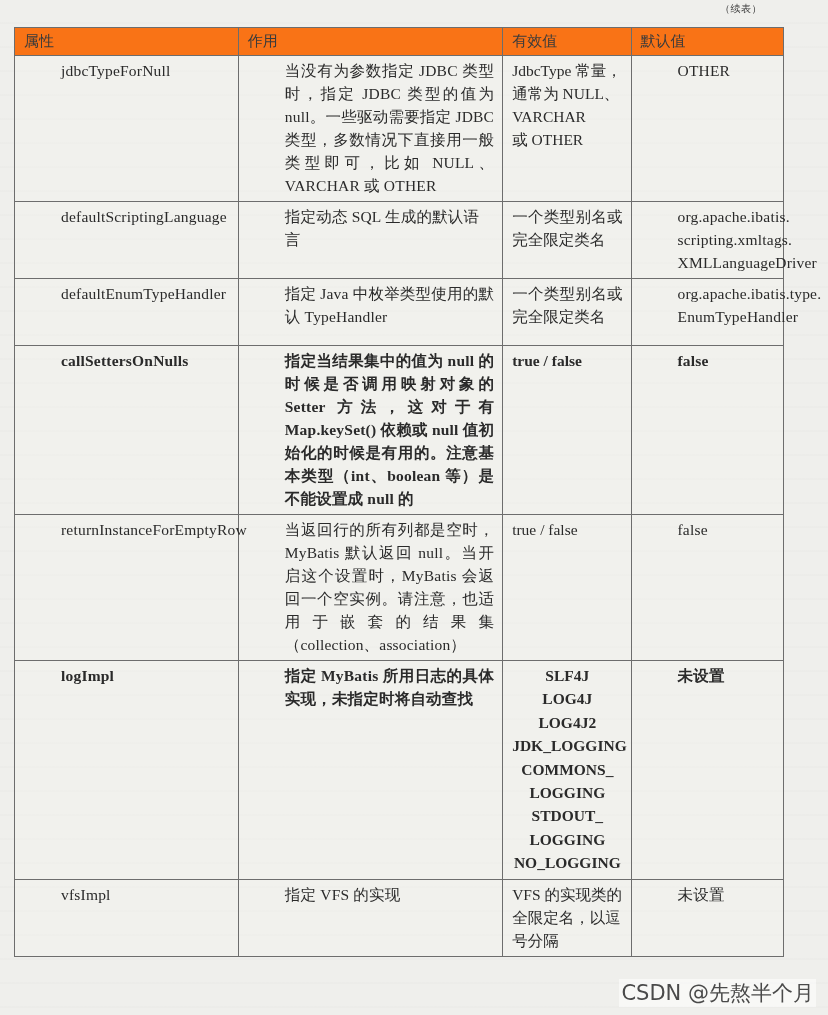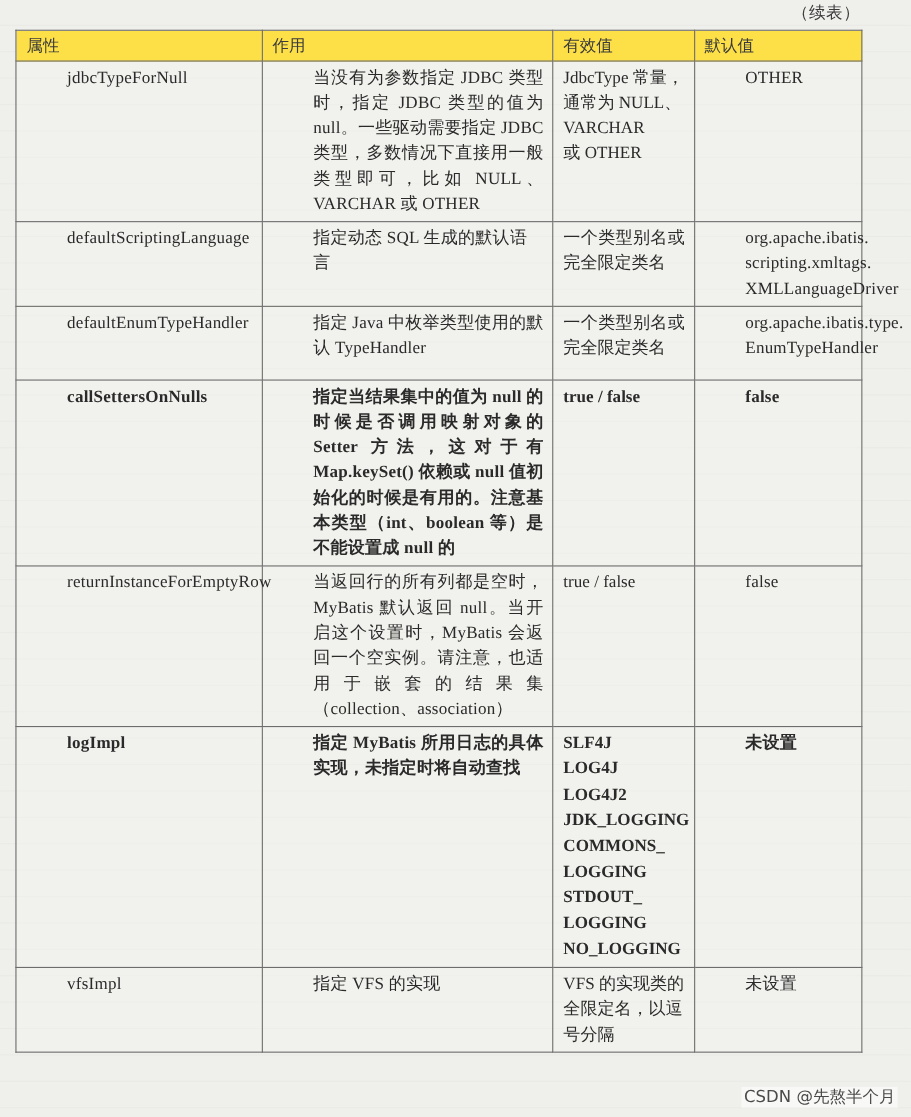--- a/index.html
+++ b/index.html
@@ -19,21 +19,21 @@
       position: absolute;
       left: 0; top: 0; width: 828px; height: 1015px;
       background:
         repeating-linear-gradient(180deg, rgba(0,0,0,0.0) 0px, rgba(0,0,0,0.0) 22px, rgba(0,0,0,0.025) 23px, rgba(0,0,0,0.0) 24px);
       pointer-events: none;
     }
     .caption {
       position: absolute;
       left: 720px;
       top: 2px;
-      font-size: 15px;
+      font-size: 10px;
       color: #3a3a3a;
       letter-spacing: 0.5px;
       text-align: center;
     }
     table.spec {
       position: absolute;
       left: 14px;
       top: 27px;
       width: 770px;
       border-collapse: collapse;
@@ -41,21 +41,21 @@
       font-size: 15.5px;
       line-height: 23px;
     }
     table.spec th, table.spec td {
       border: 1.5px solid #6d6d6d;
       vertical-align: top;
       text-align: left;
       padding: 3px 8px 4px 9px;
     }
     table.spec th {
-      background: #fde047;
+      background: #f97316;
       font-weight: normal;
       color: #3b3b3b;
       height: 20px;
       padding-top: 2px;
       padding-bottom: 2px;
       font-family: "DejaVu Sans", "Liberation Sans", sans-serif;
       font-size: 15px;
     }
     table.spec td {
       background: rgba(245,245,242,0.35);
@@ -74,36 +74,36 @@
       text-align: justify;
     }
     .valid-line {
       display: block;
     }
     .watermark {
       position: absolute;
       right: 12px;
       bottom: 8px;
       font-family: "DejaVu Sans", "Liberation Sans", sans-serif;
-      font-size: 15px;
+      font-size: 21px;
       color: #4a4a4a;
       background: rgba(255,255,255,0.55);
       padding: 0 2px;
     }
     tr.r1 td { height: 117px; }
     tr.r2 td { height: 47px; }
     tr.r3 td { height: 62px; }
     tr.r4 td { height: 59px; }
     tr.r5 td { height: 131px; font-weight: bold; }
     tr.r6 td { height: 104px; }
     tr.r7 td { height: 41px; }
     tr.r8 td { height: 206px; font-weight: bold; }
     tr.r9 td { height: 41px; }
     tr.r10 td { height: 60px; }
-    .loglist .valid-line { line-height: 23.4px; }
+    .loglist .valid-line { line-height: 23.4px; text-align: center; }
   </style>
 </head>
 <body>
 
 <div class="bg-faint"></div>
 
 <div class="caption">（续表）</div>
 
 <table class="spec">
   <colgroup>

